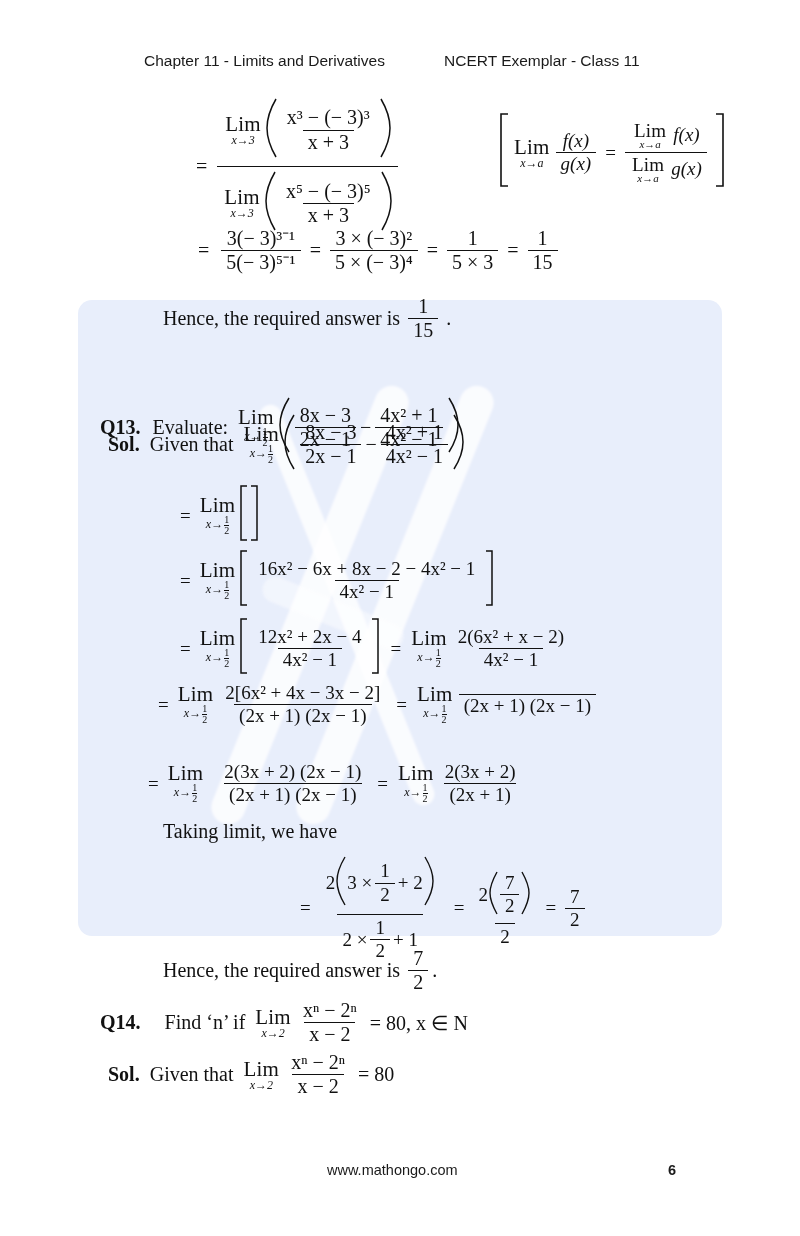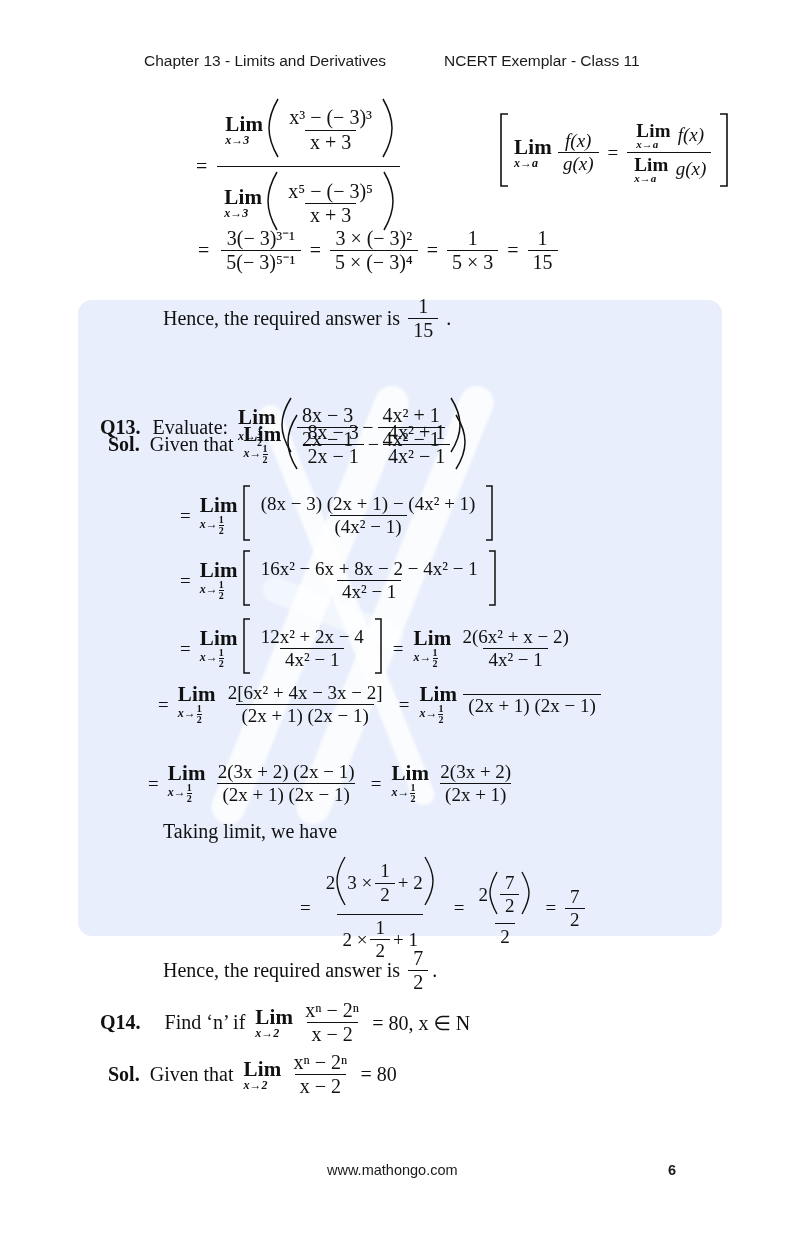--- a/index.html
+++ b/index.html
@@ -57,37 +57,37 @@
   .mrow{display:inline-flex;align-items:center;vertical-align:middle;}
   .op{margin:0 5px;}
 
   
   .frac{display:inline-flex;flex-direction:column;align-items:center;
         vertical-align:middle;margin:0 4px;line-height:1.06;}
   .frac .num{padding:0 5px 1px 5px;}
   .frac .den{padding:1px 5px 0 5px;border-top:1.4px solid #111;}
 
   
-  .lim{display:inline-flex;flex-direction:column;
-       vertical-align:middle;line-height:1;margin:0 2px;font-weight:bold;}
+  .lim{display:inline-flex;flex-direction:column;align-items:center;
+       vertical-align:middle;line-height:1;margin:0 2px;}
   .lim .lw{font-size:21px;letter-spacing:.2px;}
   .lim .ls{font-size:12px;margin-top:-1px;font-style:italic;}
   .lim .ls .fr{display:inline-flex;flex-direction:column;align-items:center;
        vertical-align:middle;line-height:1;font-style:normal;margin-left:1px;}
   .lim .ls .fr .n{font-size:10px;}
   .lim .ls .fr .d{font-size:10px;border-top:1px solid #111;}
   .svgdel{display:inline-block;vertical-align:middle;}
 </style>
 </head>
 <body>
 
 <div class="page">
 
   <div class="header">
-    <span class="h-left">Chapter 13 - Limits and Derivatives</span>
+    <span class="h-left">Chapter 11 - Limits and Derivatives</span>
     <span class="h-right">NCERT Exemplar - Class 11</span>
   </div>
 
   <div class="highlight"></div>
   <div class="wm">
     <i class="s1"></i>
       <i class="s2"></i>
       <i class="s3"></i>
       <i class="s4"></i>
   </div>
@@ -306,24 +306,20 @@
                 <span class="n">1</span>
                 <span class="d">2</span>
               </span>
           </span>
         </span>
         <span class="svgdel" style="margin-left:1px;">
           <svg width="11" height="58" viewBox="0 0 11 58">
               <path d="M9 2 L3 2 L3 56 L9 56" fill="none" stroke="#111" stroke-width="1.5"></path>
             </svg>
         </span>
-        <span class="frac">
-          <span class="num">(8x − 3) (2x + 1) − (4x² + 1)</span>
-          <span class="den">(4x² − 1)</span>
-        </span>
         <span class="svgdel">
           <svg width="11" height="58" viewBox="0 0 11 58">
               <path d="M2 2 L8 2 L8 56 L2 56" fill="none" stroke="#111" stroke-width="1.5"></path>
             </svg>
         </span>
       </span>
     </div>
 
     <div class="blk" style="left:180px;top:549px;">
       <span class="mrow txt" style="font-size:19px;">
@@ -434,21 +430,21 @@
         <span>=</span>
         <span class="lim" style="margin-left:9px;">
           <span class="lw">Lim</span>
           <span class="ls">
             <span>x→</span><span class="fr">
                 <span class="n">1</span>
                 <span class="d">2</span>
               </span>
           </span>
         </span>
-        <span class="frac" style="margin-left:5px;">
+        <span class="frac" style="margin-left:14px;">
           <span class="num">2(3x + 2) (2x − 1)</span>
           <span class="den">(2x + 1) (2x − 1)</span>
         </span>
         <span class="op" style="margin-left:7px;">=</span>
         <span class="lim" style="margin-left:5px;">
           <span class="lw">Lim</span>
           <span class="ls">
             <span>x→</span><span class="fr">
                 <span class="n">1</span>
                 <span class="d">2</span>

